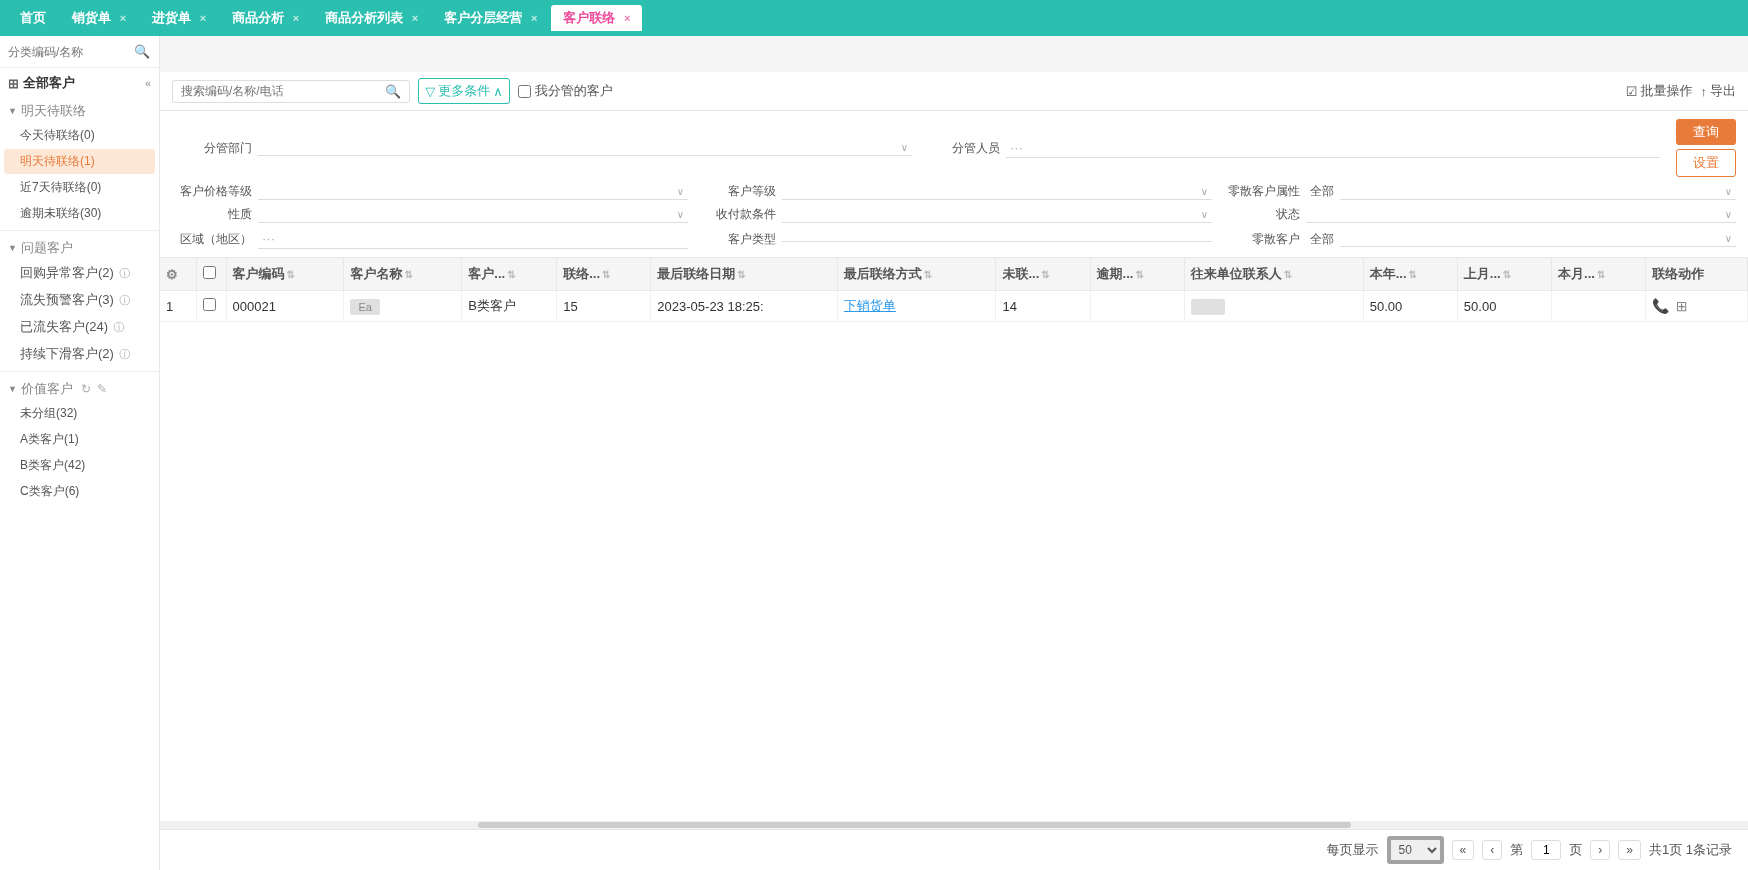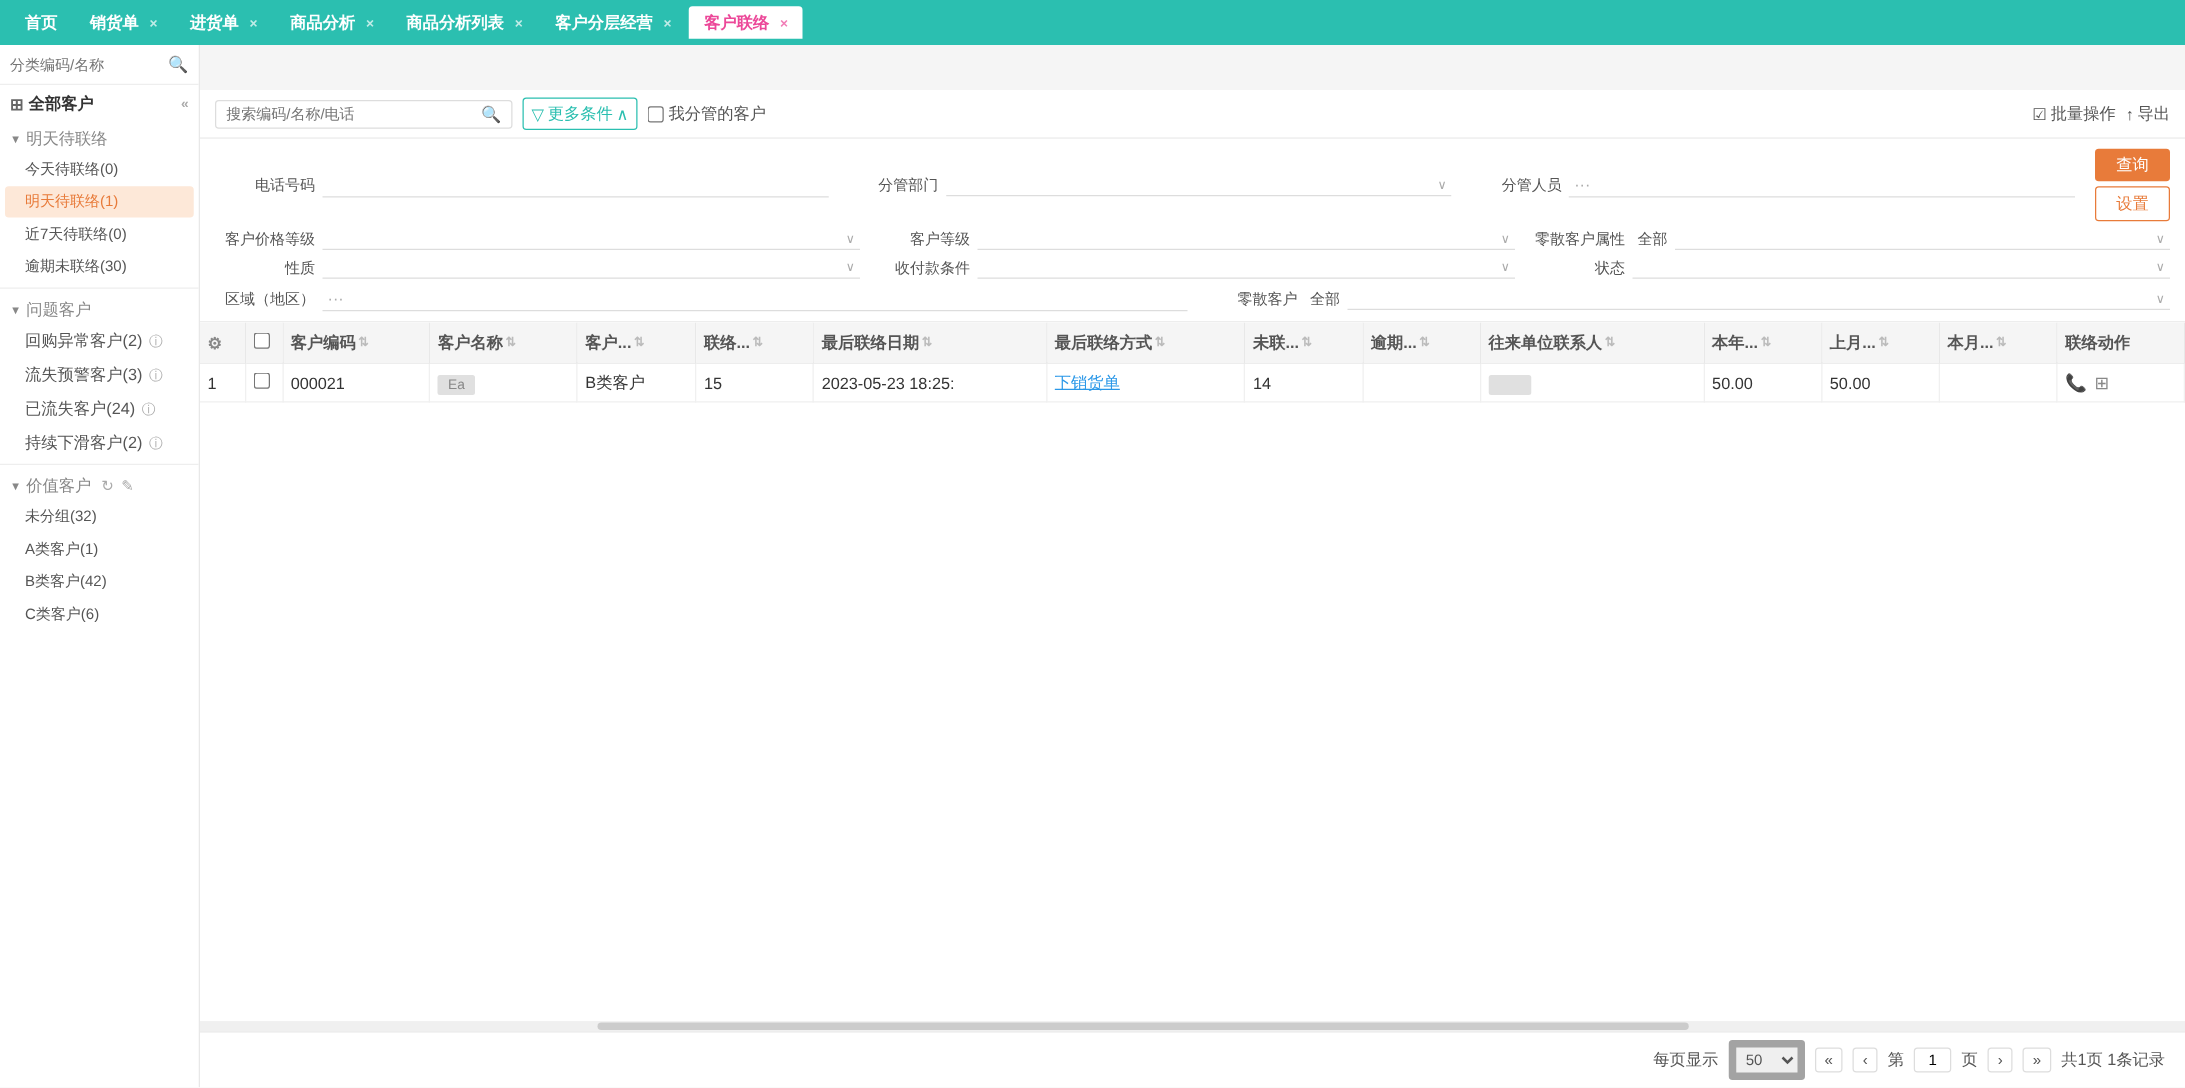--- a/index.html
+++ b/index.html
@@ -277,21 +277,21 @@
       border-top: 1px solid #e8e8e8;
       padding: 6px 16px;
       display: flex;
       align-items: center;
       justify-content: flex-end;
       gap: 8px;
       font-size: 12px;
       color: #555;
     }
     .page-size-select {
-      border: 6px solid #a3a3a3;
+      border: 4px solid #a3a3a3;
       border-radius: 3px;
       padding: 2px 4px;
       font-size: 12px;
       color: #555;
       cursor: pointer;
     }
     .page-nav-btn {
       border: 1px solid #ddd;
       background: #fff;
       border-radius: 3px;
@@ -439,24 +439,20 @@
           <span>↑</span>
           <span>导出</span>
         </div>
       </div>
     </div>
 
     <div class="adv-filter-panel">
 
       <div class="filter-row">
         <div class="filter-field">
-          <span class="filter-label">电话号码</span>
-          <input class="filter-input-box" type="text" style="">
-        </div>
-        <div class="filter-field">
           <span class="filter-label">分管部门</span>
           <div class="filter-select-box">
             <span class="select-arrow">∨</span>
           </div>
         </div>
         <div class="filter-field">
           <span class="filter-label">分管人员</span>
           <div class="filter-select-box">
             <span class="dots">···</span>
           </div>
@@ -508,20 +504,26 @@
             <span class="select-arrow">∨</span>
           </div>
         </div>
       </div>
 
       <div class="filter-row">
         <div class="filter-field">
           <span class="filter-label">区域（地区）</span>
           <div class="filter-select-box">
             <span class="dots">···</span>
+          </div>
+        </div>
+        <div class="filter-field">
+          <span class="filter-label">客户类型</span>
+          <div class="filter-select-box">
+            <span class="select-arrow"></span>
           </div>
         </div>
         <div class="filter-field">
           <span class="filter-label">零散客户</span>
           <span style="font-size:12px;color:#555;margin-left:4px;">全部</span>
           <div class="filter-select-box" style="flex:1">
             <span class="select-arrow">∨</span>
           </div>
         </div>
       </div>

